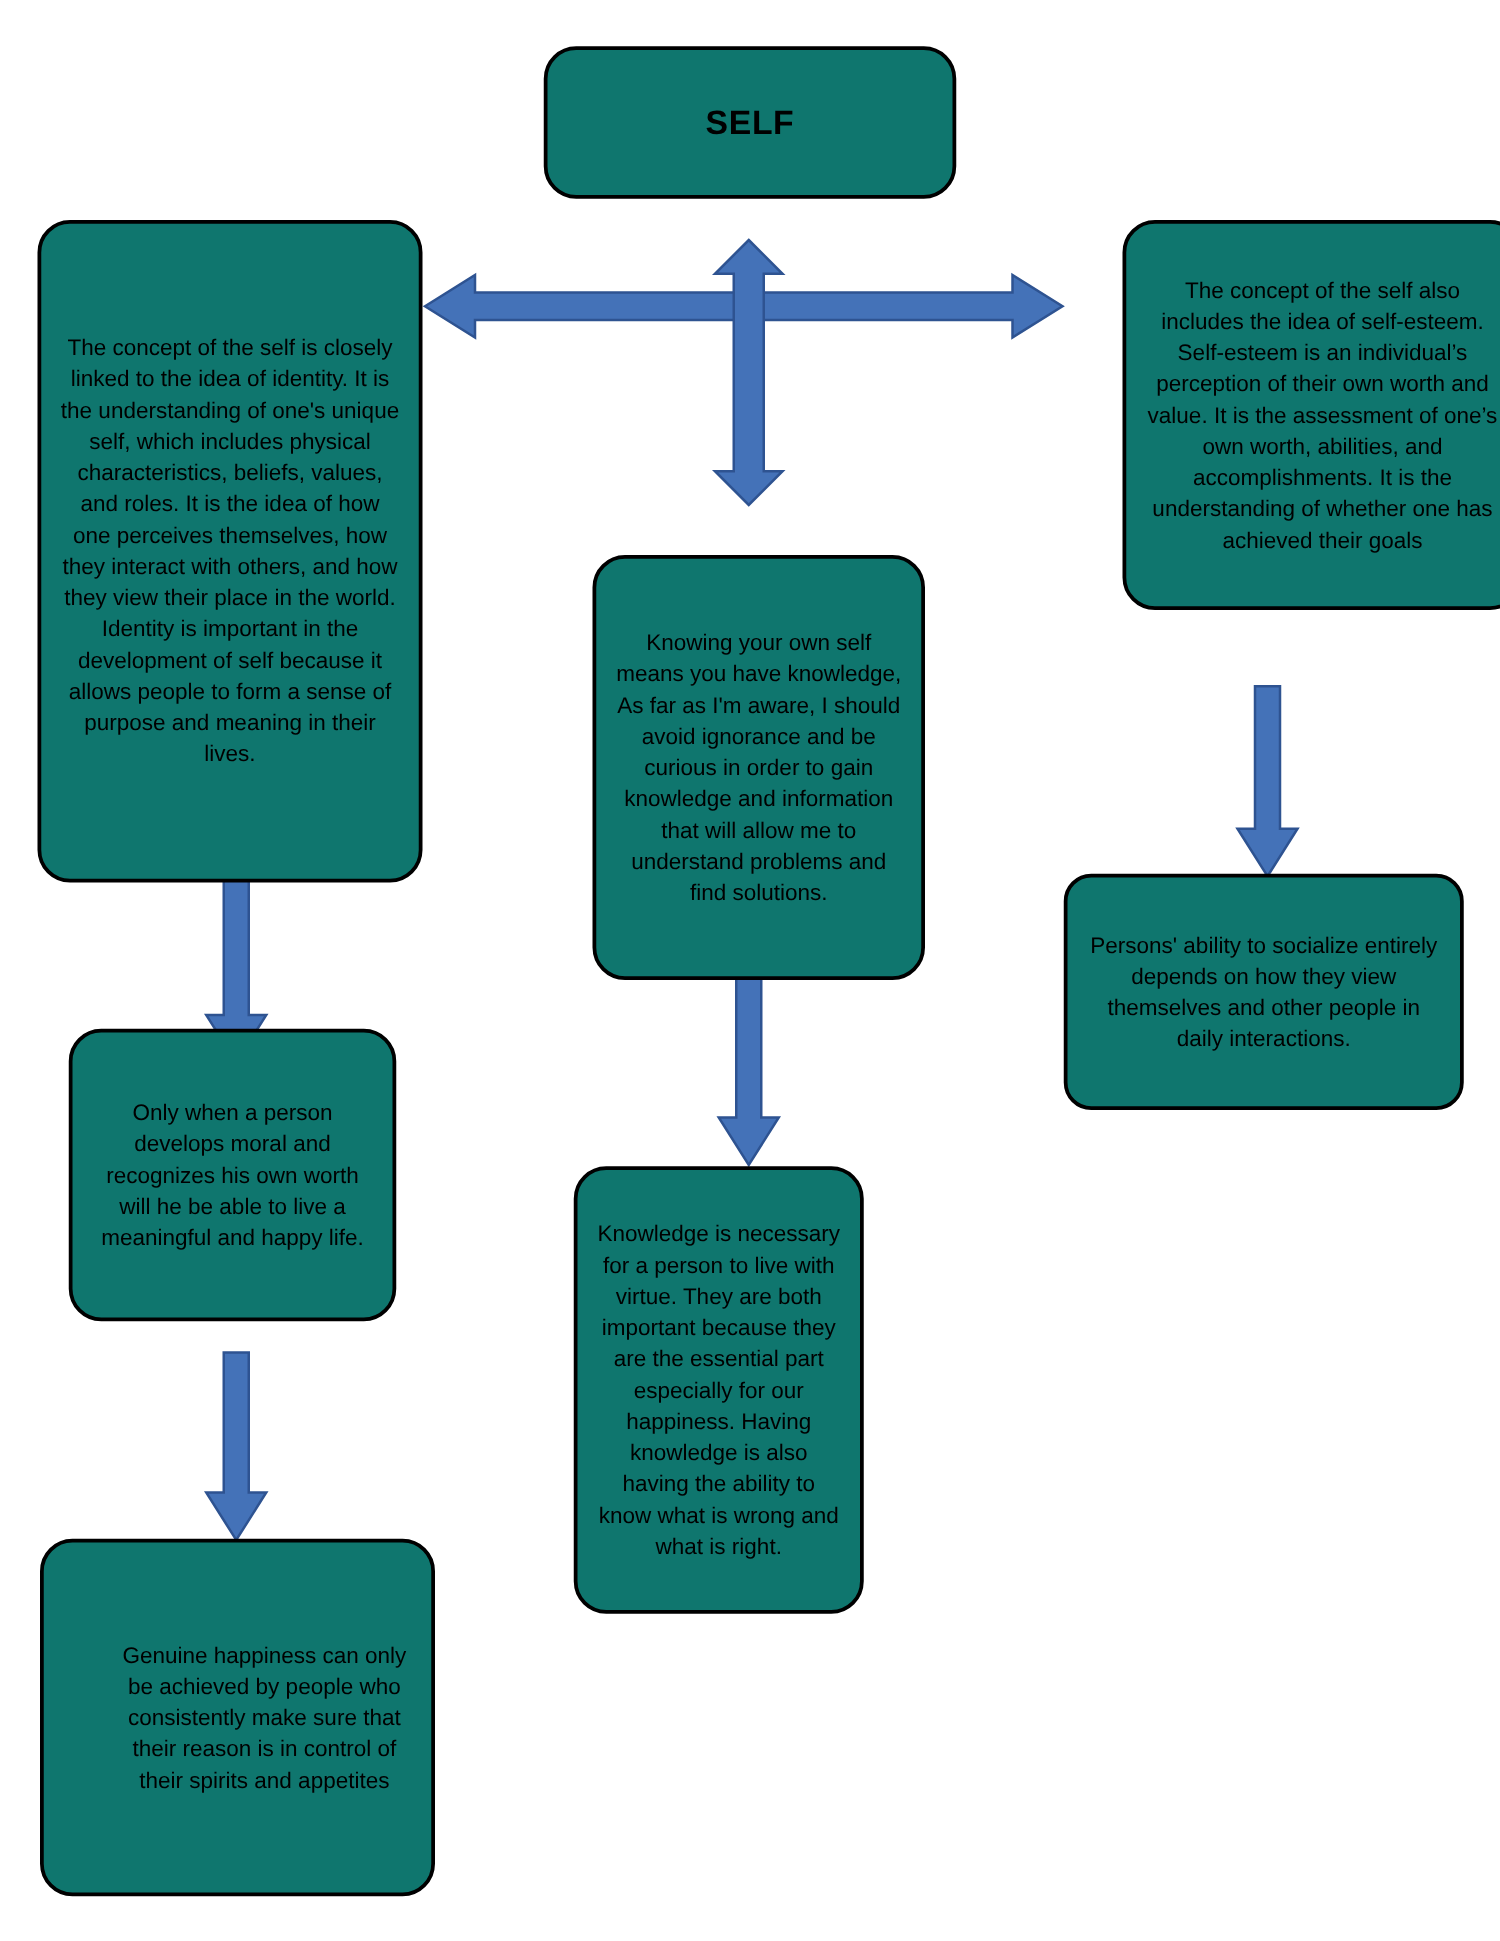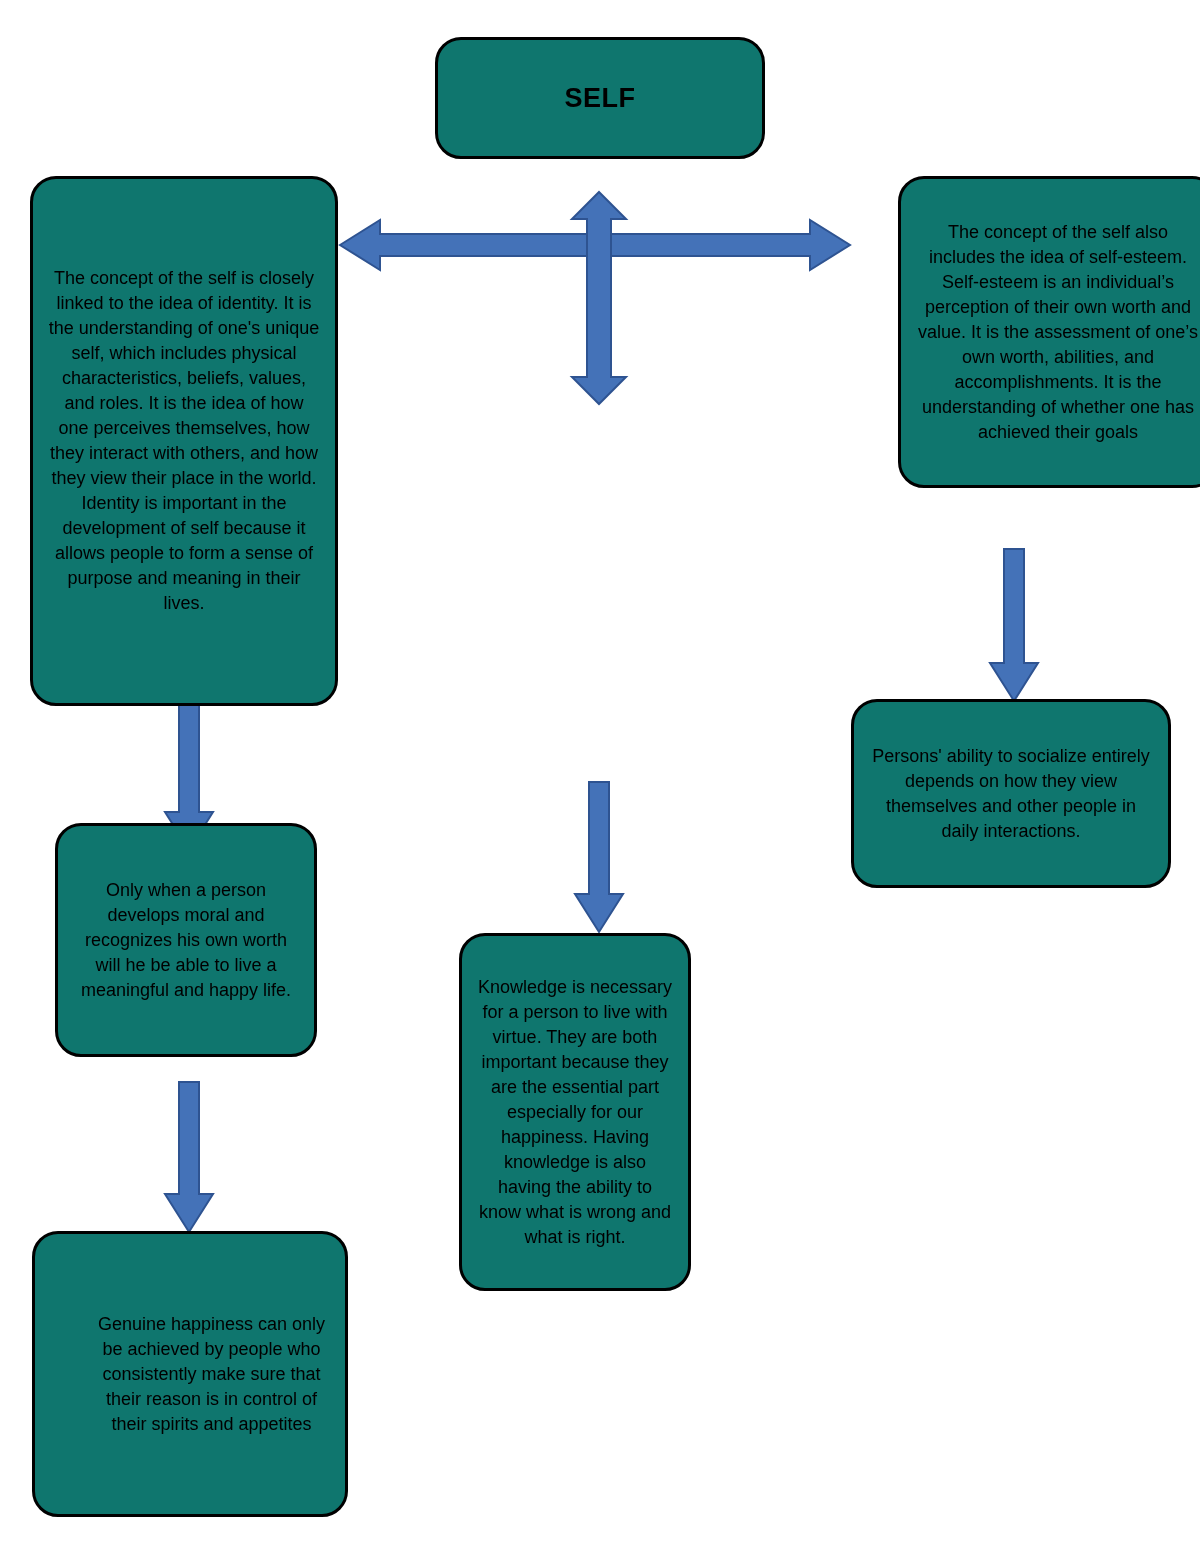--- a/index.html
+++ b/index.html
@@ -113,26 +113,29 @@
   </div>
 
   <div class="node body-node" style="left:55px; top:823px; width:262px; height:234px;">
     <span class="txt">Only when a person develops moral and recognizes his own worth will he be able to live a meaningful and happy life.</span>
   </div>
 
   <div class="node body-node" style="left:32px; top:1231px; width:316px; height:286px;padding-left:43px;">
     <span class="txt">Genuine happiness can only be achieved by people who consistently make sure that their reason is in control of their spirits and appetites</span>
   </div>
 
+  <div class="node body-node" style="left:474px; top:444px; width:266px; height:340px;">
+    <span class="txt">Knowing your own self means you have knowledge, As far as I'm aware, I should avoid ignorance and be curious in order to gain knowledge and information that will allow me to understand problems and find solutions.</span>
+  </div>
 
   <div class="node body-node" style="left:459px; top:933px; width:232px; height:358px;">
     <span class="txt">Knowledge is necessary for a person to live with virtue. They are both important because they are the essential part especially for our happiness. Having knowledge is also having the ability to know what is wrong and what is right.</span>
   </div>
 
   <div class="node body-node" style="left:898px; top:176px; width:320px; height:312px;">
     <span class="txt">The concept of the self also includes the idea of self-esteem. Self-esteem is an individual’s perception of their own worth and value. It is the assessment of one’s own worth, abilities, and accomplishments. It is the understanding of whether one has achieved their goals</span>
   </div>
 
-  <div class="node body-node" style="left:851px; top:699px; width:320px; height:189px;">
+  <div class="node body-node" style="left:851px; top:699px; width:320px; height:189px;border-radius:22px;">
     <span class="txt">Persons' ability to socialize entirely depends on how they view themselves and other people in daily interactions.</span>
   </div>
 
 </div>
 
 </body></html>

